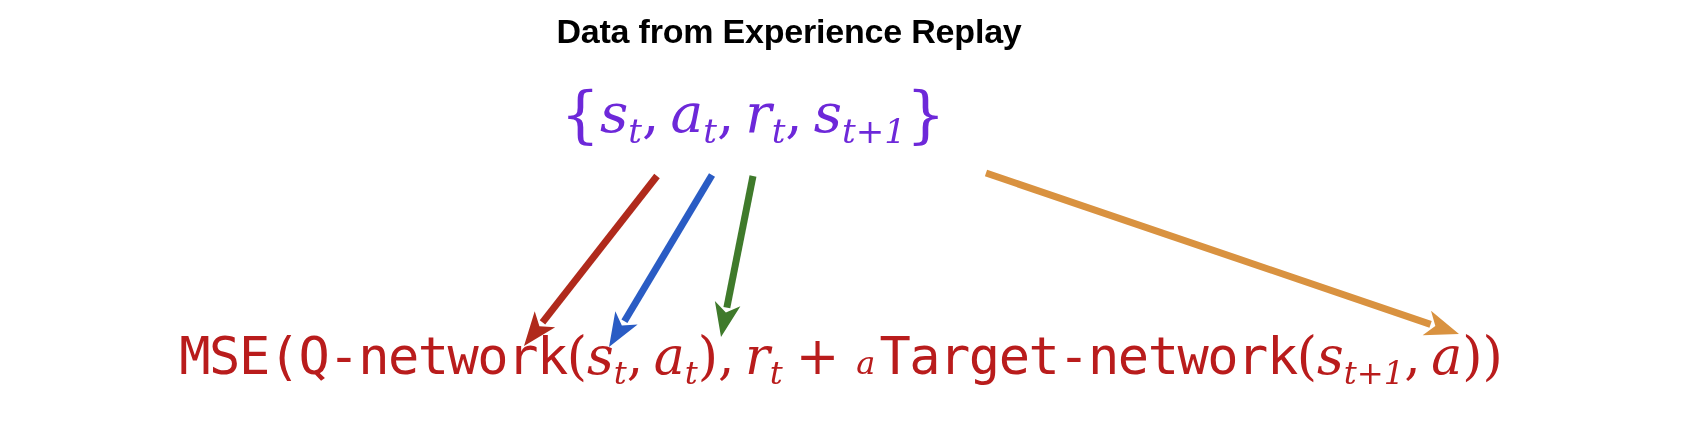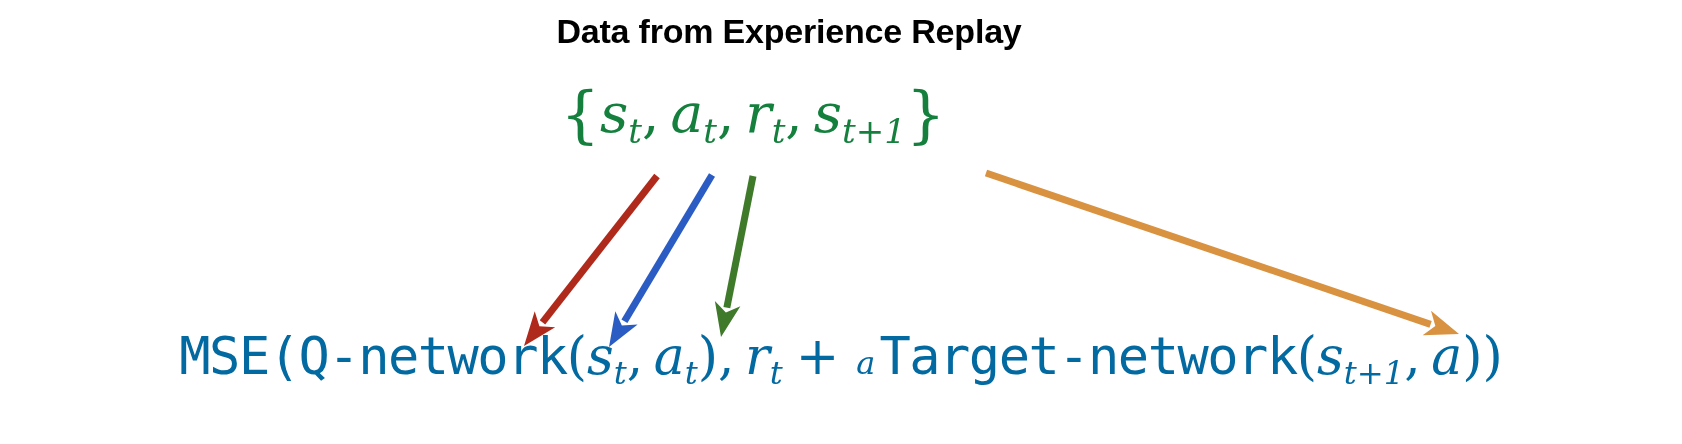--- a/index.html
+++ b/index.html
@@ -38,21 +38,21 @@
 
   
   #tuple {
     position: absolute;
     left: 0;
     top: 78px;
     width: 1682px;
     text-align: center;
     font-family: "DejaVu Serif", "Liberation Serif", serif;
     font-size: 55px;
-    color: #15803d;
+    color: #6d28d9;
     white-space: nowrap;
   }
   #tuple-inner {
     display: inline-block;
     transform: translateX(-88px);
   }
   .mi { font-style: italic; }
   .brace { font-style: normal; font-size: 62px; vertical-align: -4px; }
   .sub {
     font-size: 0.62em;
@@ -62,21 +62,21 @@
   }
   .comma { font-style: normal; }
 
   
   #formula {
     position: absolute;
     left: 0;
     top: 330px;
     width: 1682px;
     text-align: center;
-    color: #0369a1;
+    color: #b91c1c;
     white-space: nowrap;
     font-size: 52px;
     line-height: 1;
   }
   #formula-inner { display: inline-block; }
   .mono {
     font-family: "DejaVu Sans Mono", "Liberation Mono", monospace;
     font-style: normal;
     letter-spacing: -1.5px;
   }

